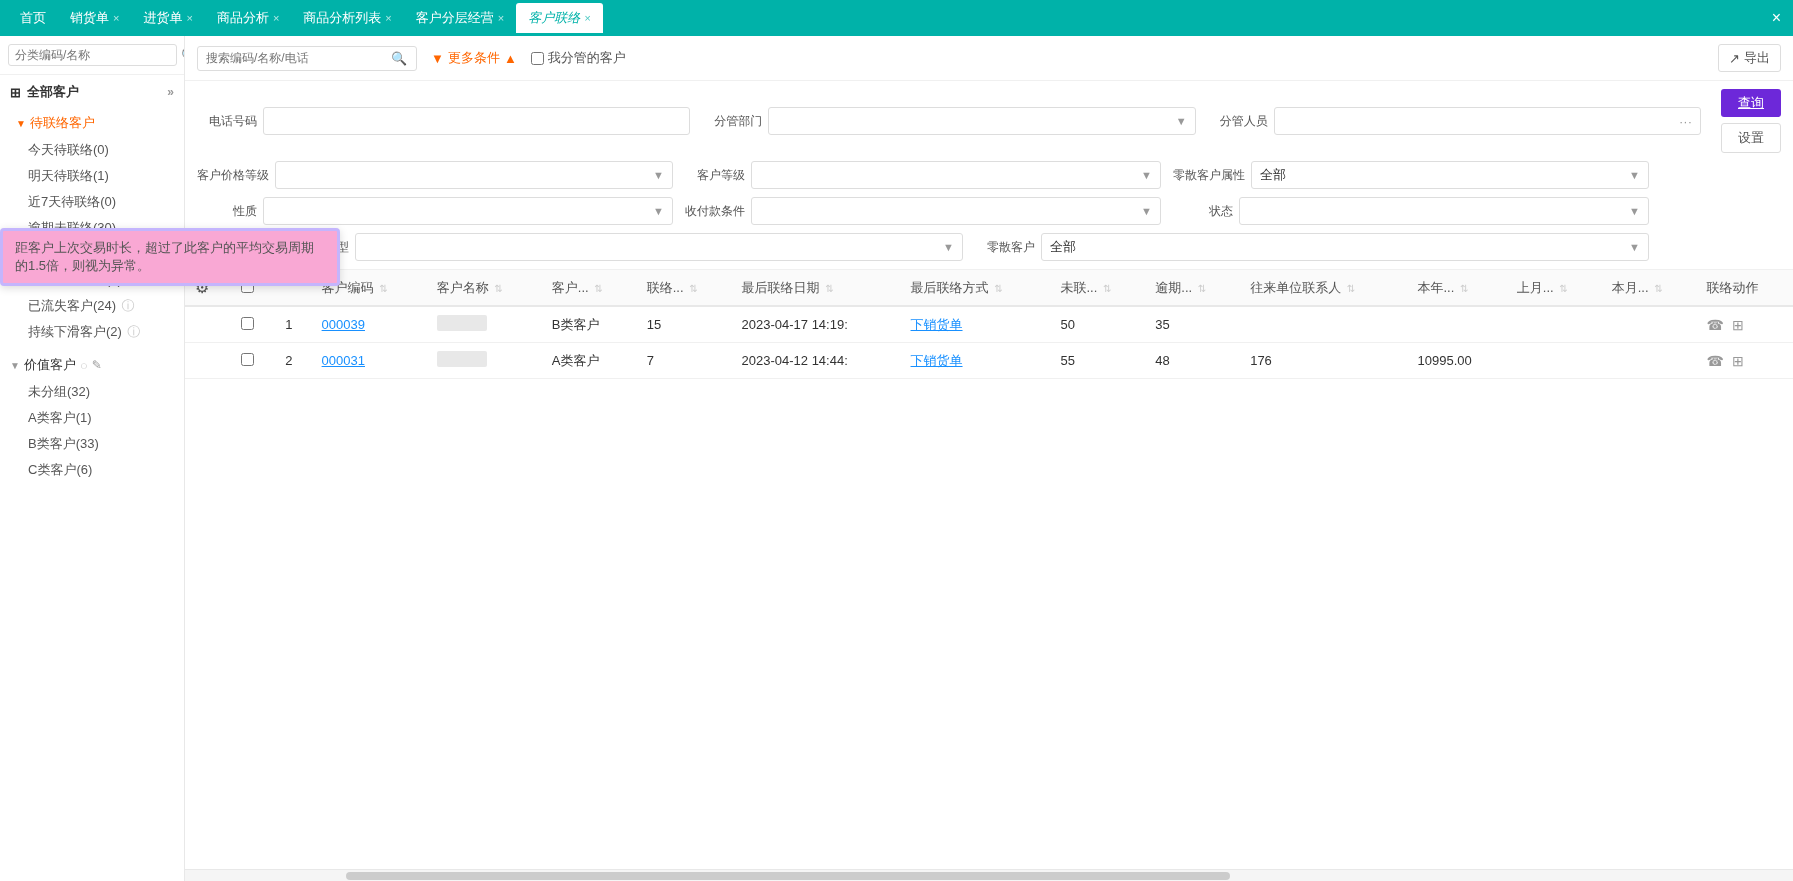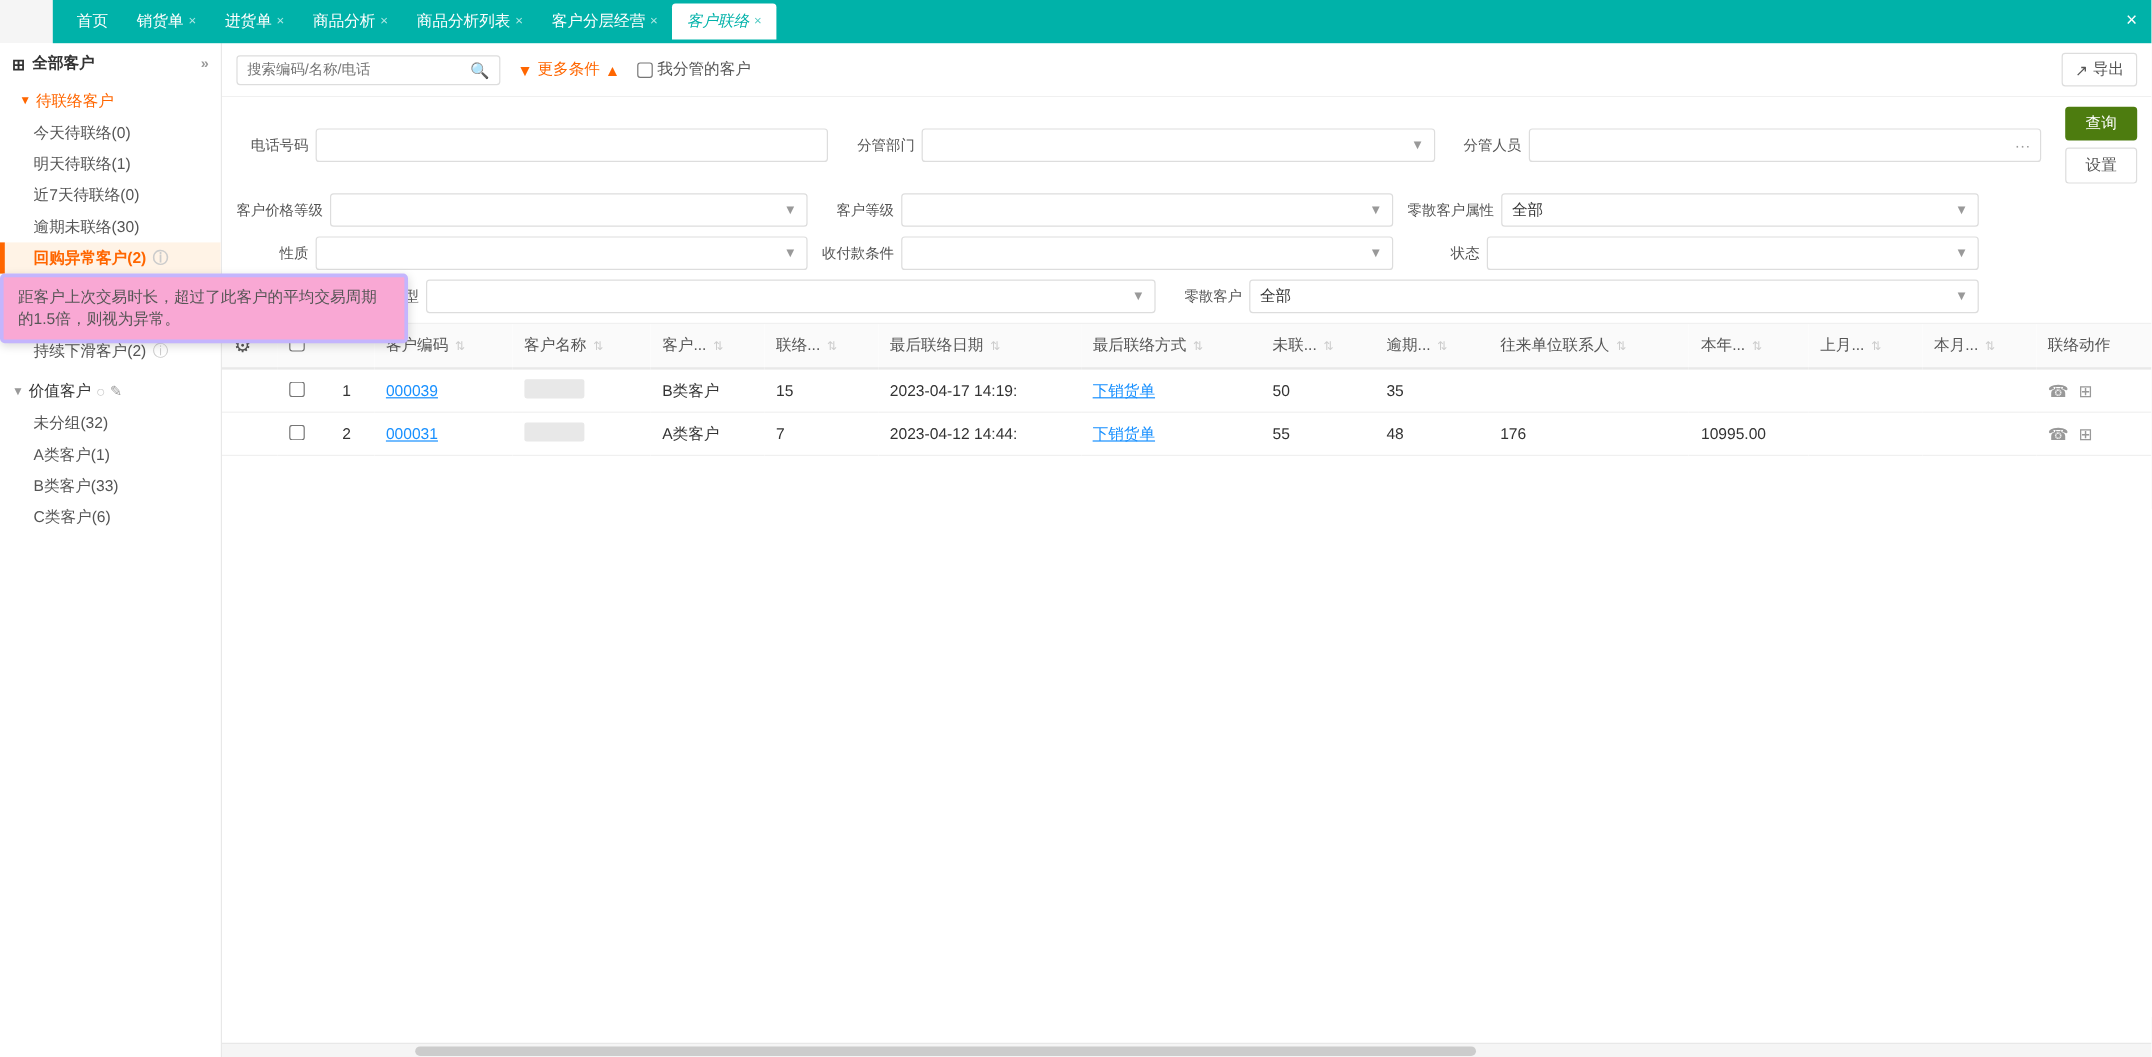--- a/index.html
+++ b/index.html
@@ -7,21 +7,20 @@
 
     
     .top-nav {
       background: #00b2a9;
       height: 36px;
       display: flex;
       align-items: center;
       padding: 0 8px;
       color: #fff;
       position: relative;
-      margin-left: 44px;
     }
     .nav-tab {
       padding: 6px 12px;
       cursor: pointer;
       font-size: 13px;
       color: #fff;
       display: flex;
       align-items: center;
       gap: 4px;
       border-radius: 3px 3px 0 0;
@@ -245,28 +244,29 @@
       font-size: 12px;
       outline: none;
       min-height: 28px;
     }
     .filter-more-btn {
       color: #999;
       font-size: 12px;
       cursor: pointer;
     }
     .btn-query {
-      background: #4d7c0f;
+      background: #6d28d9;
       color: #fff;
       border: none;
       border-radius: 3px;
       padding: 5px 16px;
       font-size: 13px;
       cursor: pointer;
       white-space: nowrap;
+      text-decoration: underline;
     }
     .btn-set {
       background: #fff;
       color: #555;
       border: 1px solid #ddd;
       border-radius: 3px;
       padding: 5px 16px;
       font-size: 13px;
       cursor: pointer;
       white-space: nowrap;
@@ -445,20 +445,24 @@
   <div class="nav-tab active">
     <span>客户联络</span>
     <span class="close-x">×</span>
   </div>
   <div class="nav-close-all">×</div>
 </div>
 
 <div class="main-layout">
 
   <div class="sidebar">
+    <div class="sidebar-search">
+      <input type="text" placeholder="分类编码/名称" style="">
+      <span class="search-icon">🔍</span>
+    </div>
 
     <div class="sidebar-header">
       <span>⊞</span>
       <span>全部客户</span>
       <span class="collapse-btn">»</span>
     </div>
 
     <div class="sidebar-section-title">
       <span class="arrow">▼</span>
       <span>待联络客户</span>

